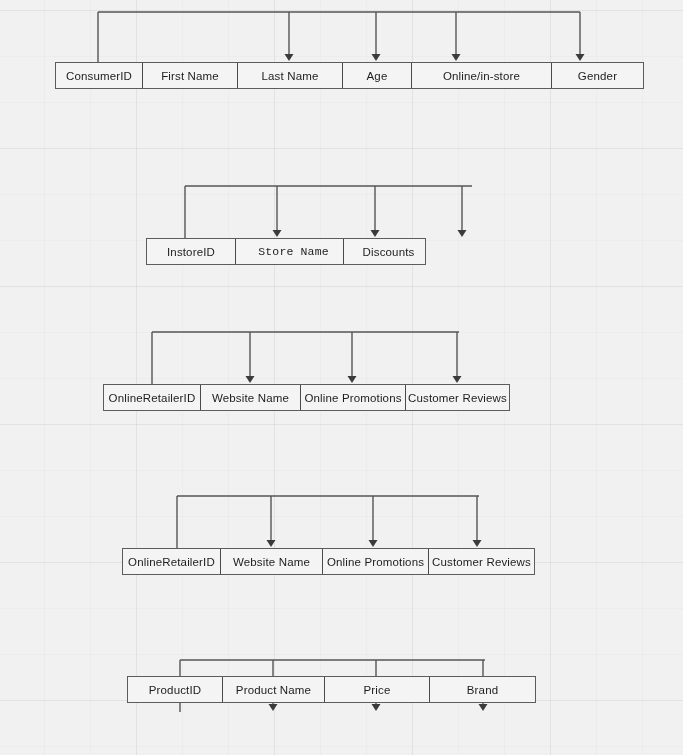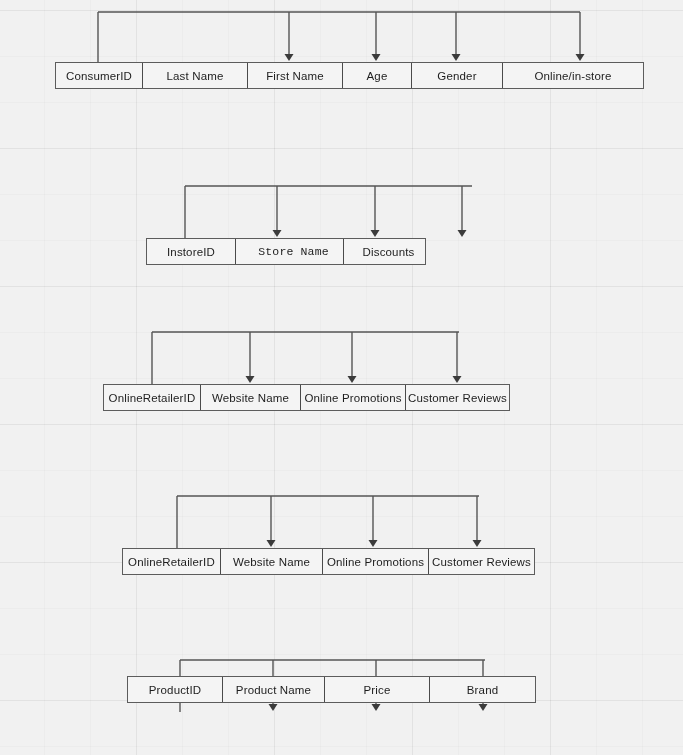--- a/index.html
+++ b/index.html
@@ -83,25 +83,25 @@
       <path class="conn-head" d="M 194.5 46 L 203.5 46 L 199 53 Z"></path>
       <path class="conn-line" d="M 286 4 L 286 49"></path>
       <path class="conn-head" d="M 281.5 46 L 290.5 46 L 286 53 Z"></path>
       <path class="conn-line" d="M 366 4 L 366 49"></path>
       <path class="conn-head" d="M 361.5 46 L 370.5 46 L 366 53 Z"></path>
       <path class="conn-line" d="M 490 4 L 490 49"></path>
       <path class="conn-head" d="M 485.5 46 L 494.5 46 L 490 53 Z"></path>
     </svg>
     <div class="entity" style="left: 55px; top: 62px; align-items: center;">
       <div class="attr-cell" style="width: 87px;">ConsumerID</div>
+      <div class="attr-cell" style="width: 95px;">First Name</div>
       <div class="attr-cell" style="width: 105px;">Last Name</div>
-      <div class="attr-cell" style="width: 95px;">First Name</div>
       <div class="attr-cell" style="width: 69px;">Age</div>
+      <div class="attr-cell" style="width: 140px;">Online/in-store</div>
       <div class="attr-cell" style="width: 91px;">Gender</div>
-      <div class="attr-cell" style="width: 140px;">Online/in-store</div>
     </div>
     <svg class="connector-svg" width="303" height="60" style="left: 177px; top: 182px;">
       <path class="conn-line" d="M 8 4 L 295 4"></path>
       <path class="conn-line" d="M 8 4 L 8 56"></path>
       <path class="conn-line" d="M 100 4 L 100 51"></path>
       <path class="conn-head" d="M 95.5 48 L 104.5 48 L 100 55 Z"></path>
       <path class="conn-line" d="M 198 4 L 198 51"></path>
       <path class="conn-head" d="M 193.5 48 L 202.5 48 L 198 55 Z"></path>
       <path class="conn-line" d="M 285 4 L 285 51"></path>
       <path class="conn-head" d="M 280.5 48 L 289.5 48 L 285 55 Z"></path>

